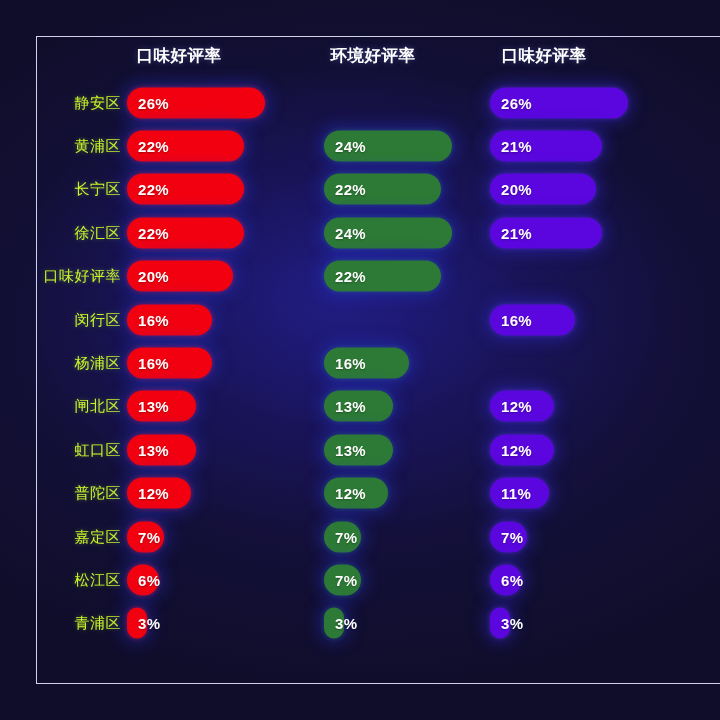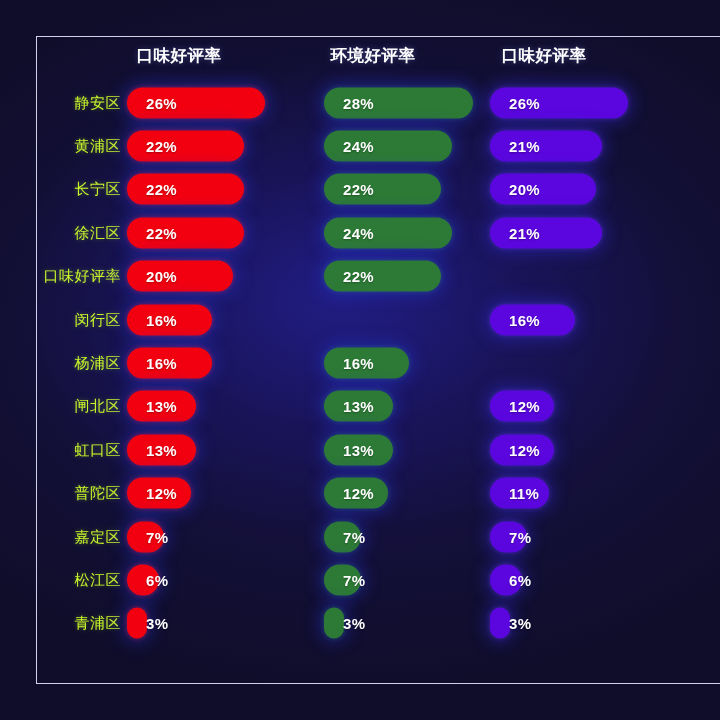--- a/index.html
+++ b/index.html
@@ -104,21 +104,21 @@
     position: relative;
     height: 31px;
     border-radius: 16px;
     display: flex;
     align-items: center;
     box-sizing: border-box;
   }
   .bar-value {
     position: relative;
     z-index: 2;
-    padding-left: 19px;
+    padding-left: 11px;
     font-size: 15px;
     font-weight: bold;
     color: #ffffff;
     white-space: nowrap;
     letter-spacing: 0.3px;
     text-shadow: 0 1px 2px rgba(0,0,0,0.30);
   }
 
   .bar.taste {
     background: #f20010;
@@ -149,25 +149,20 @@
     </div>
 
     <div id="rows">
         <div class="row">
           <div class="district-label">静安区</div>
           <div class="bar-track t0">
             <div class="bar taste" style="width: 138.32px;">
               <span class="bar-value">26%</span>
             </div>
           </div>
-          <div class="bar-track t1">
-            <div class="bar env" style="width: 148.96px;">
-              <span class="bar-value">28%</span>
-            </div>
-          </div>
           <div class="bar-track t2">
             <div class="bar service" style="width: 138.32px;">
               <span class="bar-value">26%</span>
             </div>
           </div>
         </div>
         <div class="row">
           <div class="district-label">黄浦区</div>
           <div class="bar-track t0">
             <div class="bar taste" style="width: 117.04px;">

